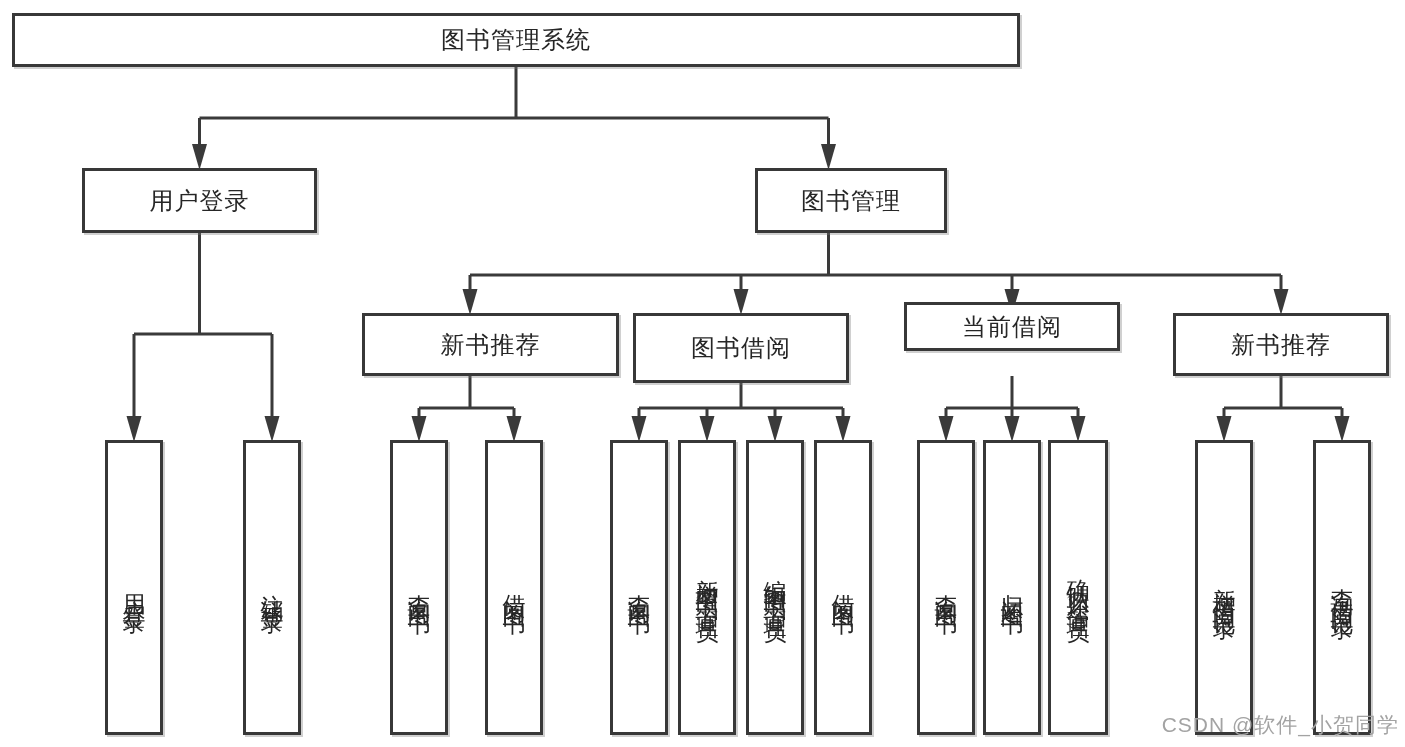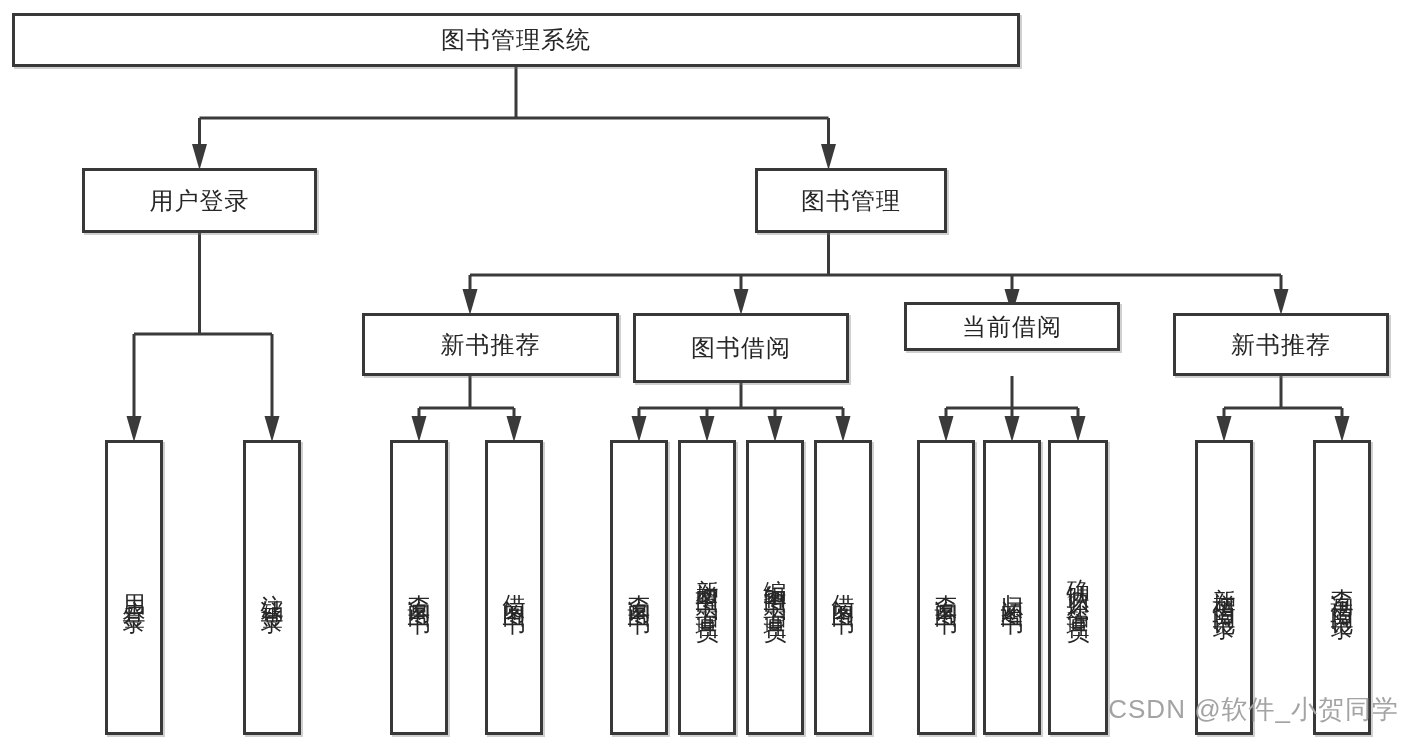--- a/index.html
+++ b/index.html
@@ -47,22 +47,22 @@
     writing-mode: vertical-rl;
     text-orientation: mixed;
     font-size: 23px;
     letter-spacing: 6px;
     line-height: 1;
     white-space: nowrap;
   }
   .watermark {
     position: absolute;
     right: 6px;
-    bottom: 20px;
-    font-size: 26px;
+    bottom: 8px;
+    font-size: 21px;
     letter-spacing: 1px;
     color: var(--watermark, #a3a3a3);
     white-space: nowrap;
   }
 </style>
 </head>
 <body>
 
 <div id="canvas">
   <svg id="connector-layer" viewBox="0 0 1405 747" xmlns="http://www.w3.org/2000/svg">

